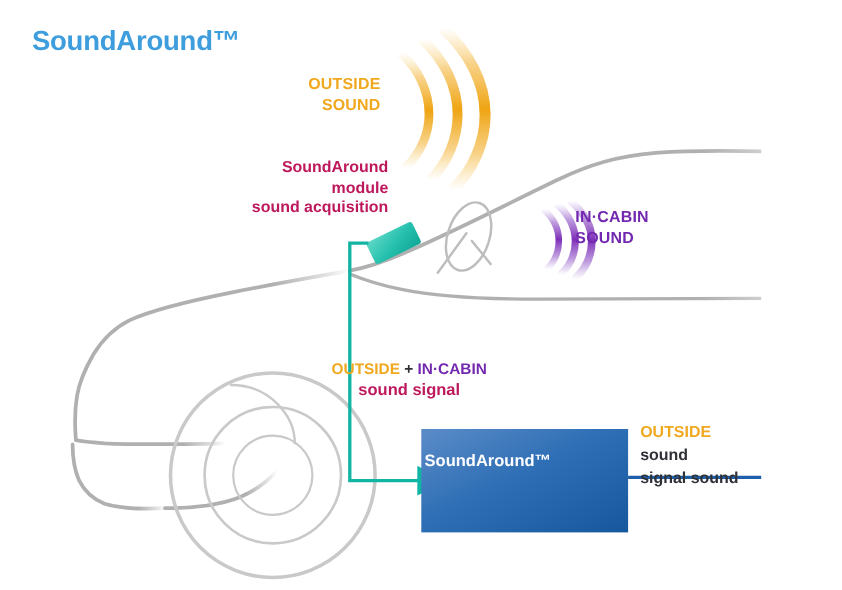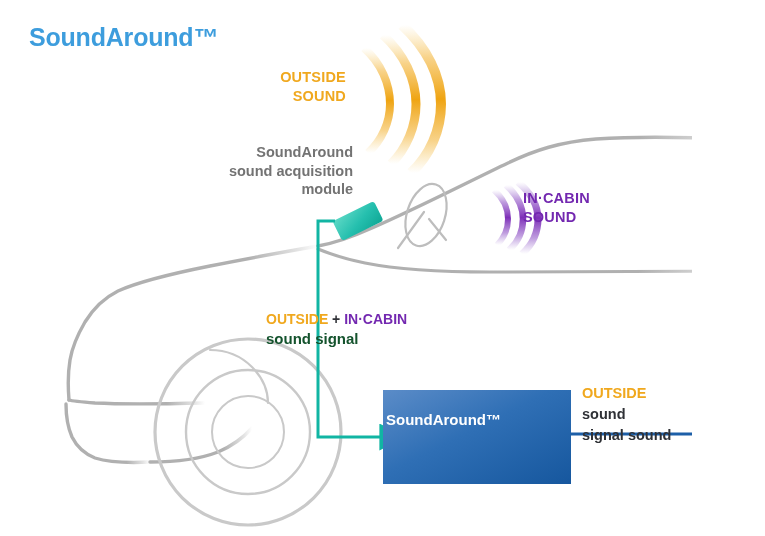--- a/index.html
+++ b/index.html
@@ -54,44 +54,44 @@
   }
   #outside-sound .l2 { display:block; }
 
   
   #module-label {
     left: 108px;
     top: 143px;
     width: 245px;
     text-align: right;
     font-size: 14.5px;
-    color: #737373;
+    color: #be185d;
   }
   #module-label span { display:block; }
 
   
   #incabin-sound {
     left: 523px;
     top: 189px;
     font-size: 14.5px;
     letter-spacing: 0.2px;
     color: #7328b0;
   }
   #incabin-sound span { display:block; }
 
   
   #combined-label {
     left: 266px;
-    top: 311px;
+    top: 327px;
     width: 212px;
-    text-align: left;
+    text-align: center;
     font-size: 14px;
   }
   #combined-label .line1 { display:block; }
-  #combined-label .line2 { display:block; font-size: 15px; color:#14532d; }
+  #combined-label .line2 { display:block; font-size: 15px; color:#be185d; }
   #combined-label .c-out { color:#f0a81e; }
   #combined-label .c-plus { color:#2f3136; }
   #combined-label .c-in { color:#7328b0; }
 
   
   #dsp-text {
     left: 386px;
     top: 408px;
     width: 175px;
     text-align: left;
@@ -230,22 +230,22 @@
 
   <div class="lbl" id="title">SoundAround™</div>
 
   <div class="lbl" id="outside-sound">
     <span class="l1">OUTSIDE</span>
     <span class="l2">SOUND</span>
   </div>
 
   <div class="lbl" id="module-label">
     <span>SoundAround</span>
+    <span>module</span>
     <span>sound acquisition</span>
-    <span>module</span>
   </div>
 
   <div class="lbl" id="incabin-sound">
     <span>IN·CABIN</span>
     <span>SOUND</span>
   </div>
 
   <div class="lbl" id="combined-label">
     <span class="line1"><span class="c-out">OUTSIDE</span><span class="c-plus"> + </span><span class="c-in">IN·CABIN</span></span>
     <span class="line2">sound  signal</span>

